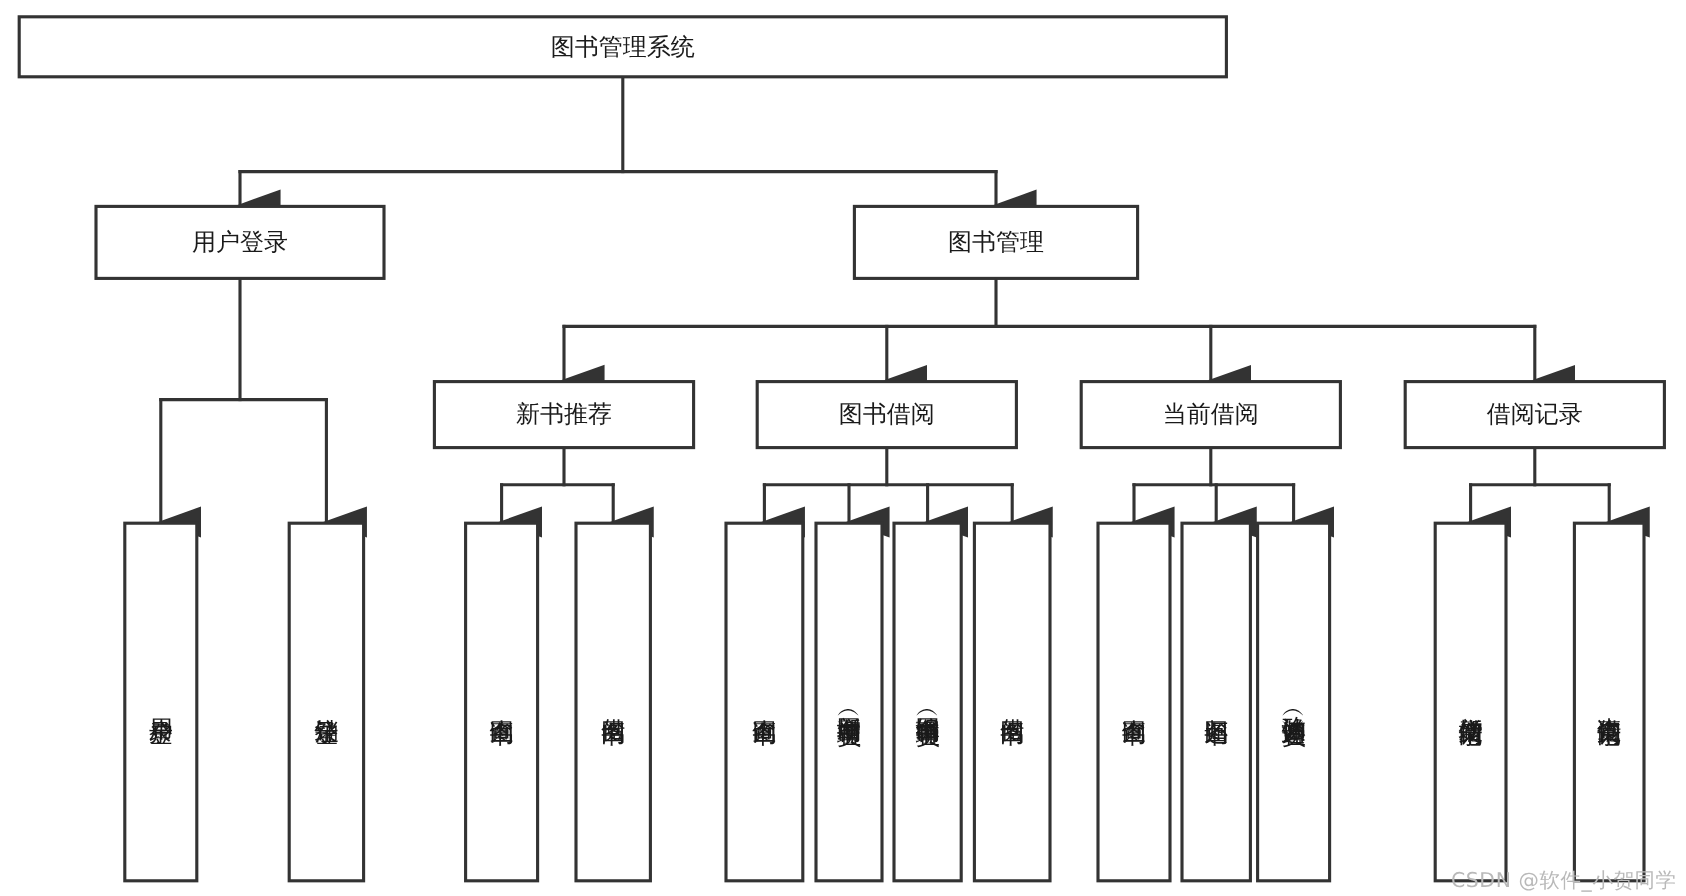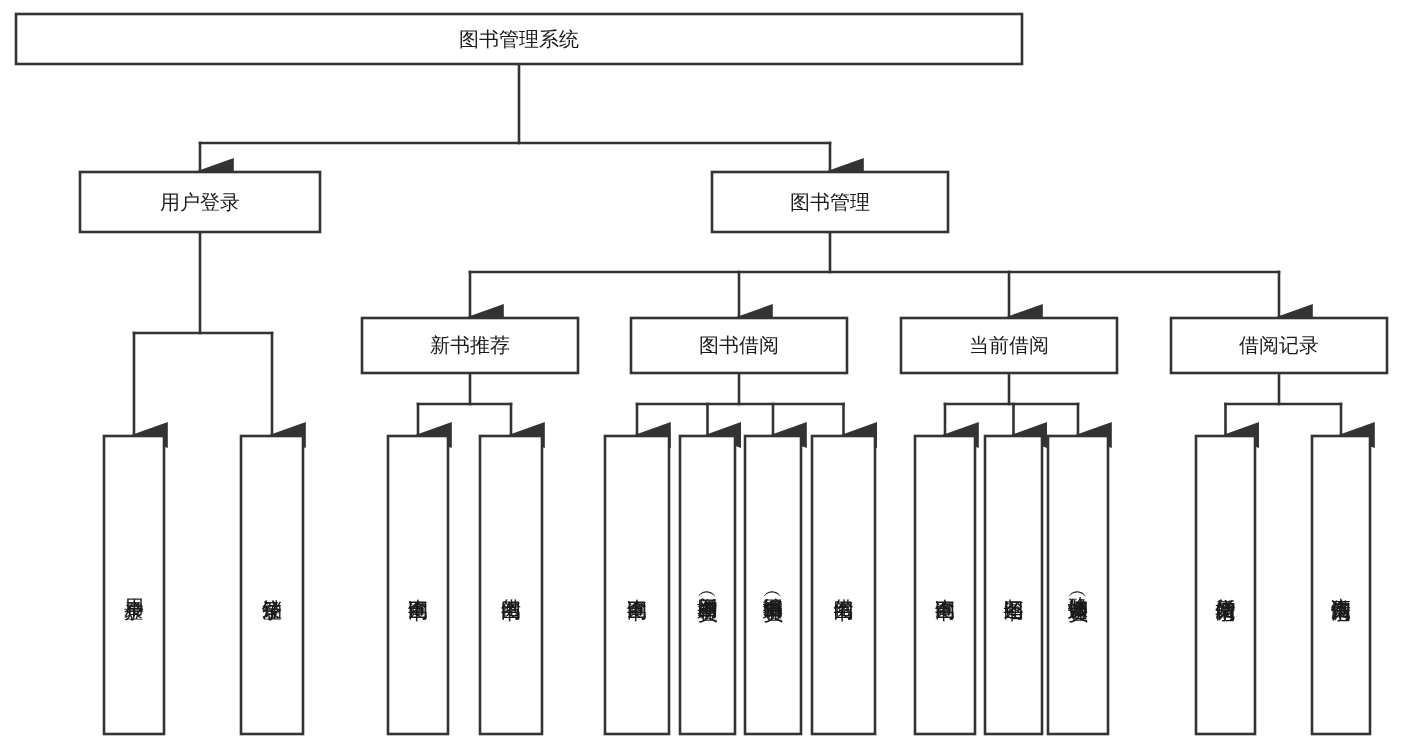--- a/index.html
+++ b/index.html
@@ -180,14 +180,15 @@
       <div class="node-label-v" style="left: 680px; top: 436px; width: 55px; height: 298px;">新增图书（管理员）</div>
       <div class="node-label-v" style="left: 745px; top: 436px; width: 56px; height: 298px;">编辑图书（管理员）</div>
       <div class="node-label-v" style="left: 812px; top: 436px; width: 63px; height: 298px;">借阅图书</div>
       <div class="node-label-v" style="left: 915px; top: 436px; width: 60px; height: 298px;">查询图书</div>
       <div class="node-label-v" style="left: 985px; top: 436px; width: 57px; height: 298px;">归还图书</div>
       <div class="node-label-v" style="left: 1048px; top: 436px; width: 60px; height: 298px;">确认归还（管理员）</div>
       <div class="node-label-v" style="left: 1196px; top: 436px; width: 59px; height: 298px;">新增借阅记录</div>
       <div class="node-label-v" style="left: 1312px; top: 436px; width: 58px; height: 298px;">查询借阅记录</div>
     </div>
 
+  <div class="watermark">CSDN @软件_小贺同学</div>
 
 </div>
 
 </body></html>

